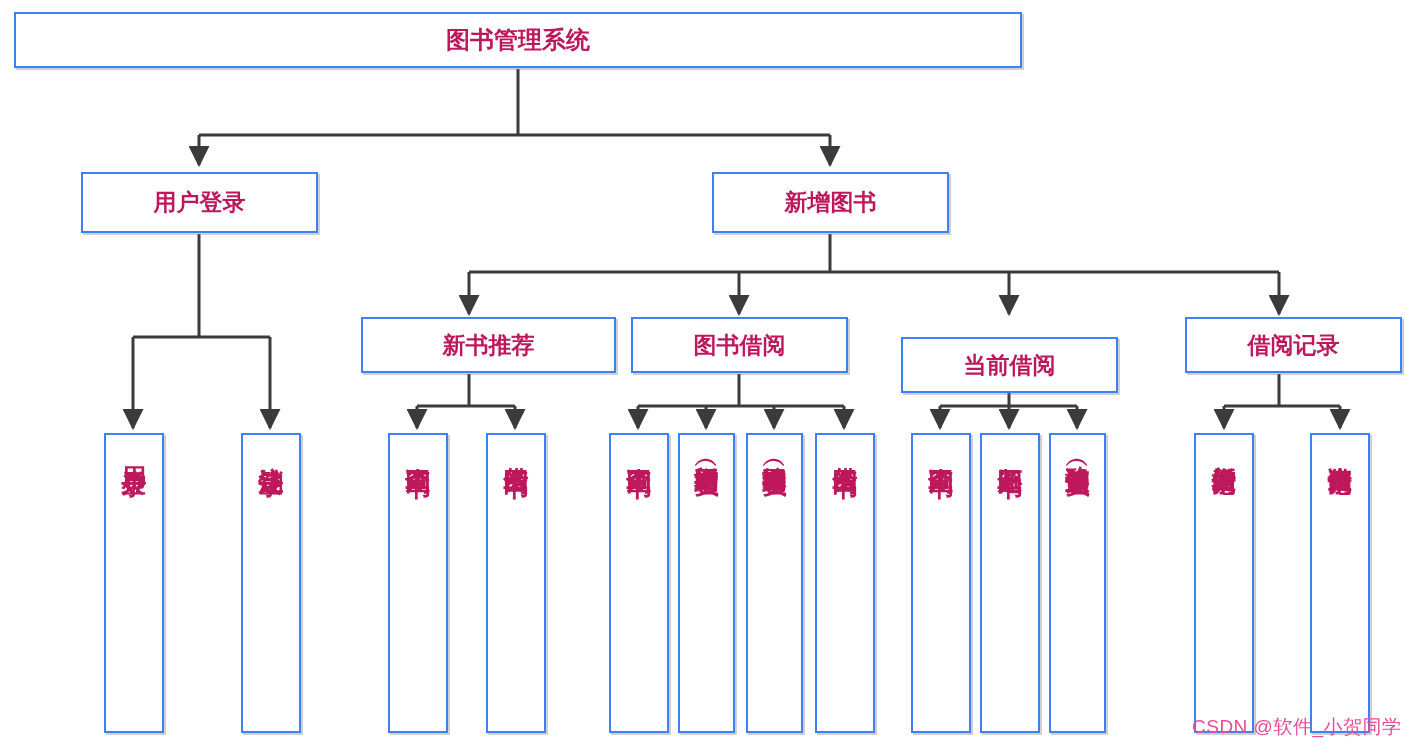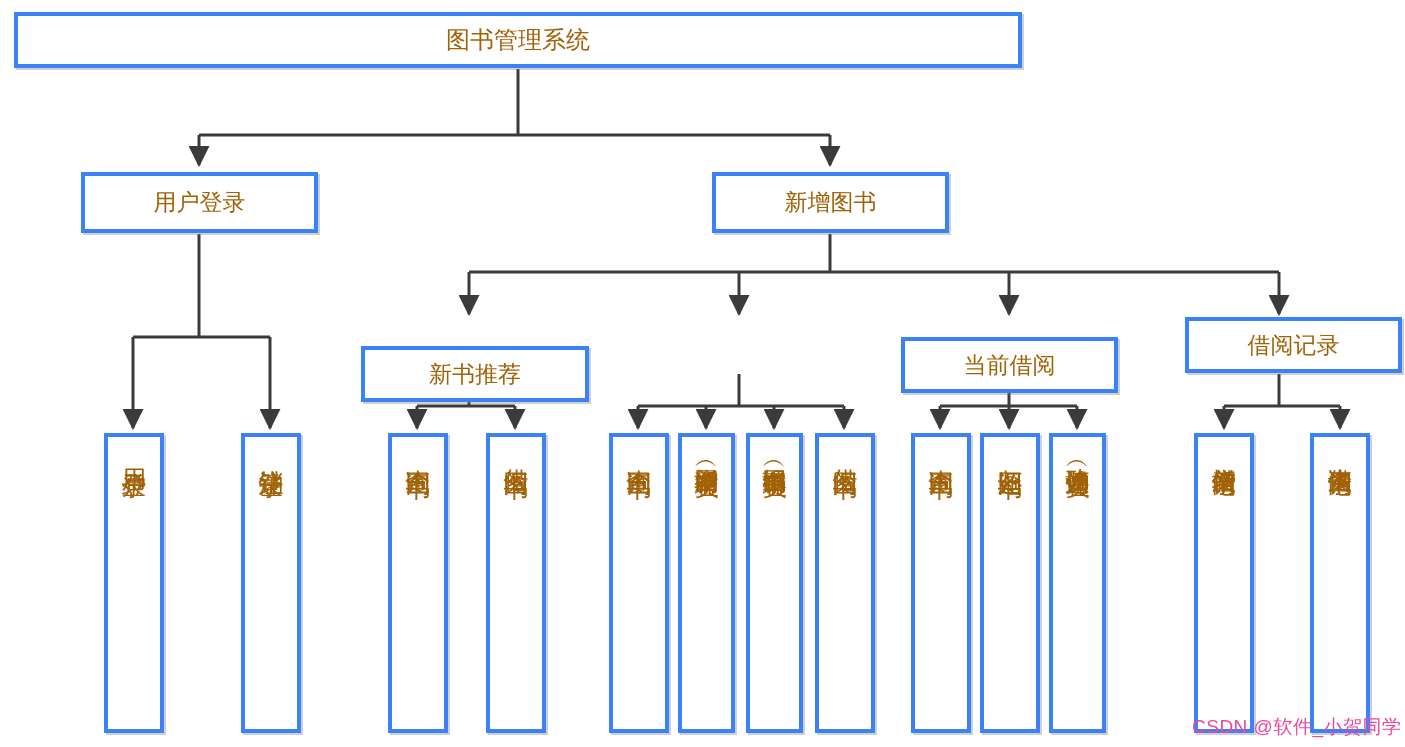--- a/index.html
+++ b/index.html
@@ -20,27 +20,28 @@
   #edges {
     position: absolute;
     left: 0;
     top: 0;
     width: 1405px;
     height: 747px;
   }
   .node {
     position: absolute;
     box-sizing: border-box;
-    border: 4px solid #3b82f6;
+    border: 2px solid #3b82f6;
     background: #ffffff;
     display: flex;
     align-items: center;
     justify-content: center;
-    color: #a16207;
+    color: #be185d;
     box-shadow: 2px 2px 0 rgba(120,120,120,0.35);
+    font-weight: bold;
   }
   .node .label {
     display: block;
     text-align: center;
     line-height: 1.15;
     white-space: nowrap;
   }
   .node.horizontal .label {
     font-size: 23px;
   }
@@ -133,22 +134,25 @@
     <span class="label">图书管理系统</span>
   </div>
 
   <div class="node horizontal" style="left:81px; top:172px; width:237px; height:61px;">
     <span class="label">用户登录</span>
   </div>
   <div class="node horizontal" style="left:712px; top:172px; width:237px; height:61px;">
     <span class="label">新增图书</span>
   </div>
 
-  <div class="node horizontal" style="left:361px; top:317px; width:228px; height:56px;margin-top:29px;">
+  <div class="node horizontal" style="left:361px; top:317px; width:255px; height:56px;">
     <span class="label">新书推荐</span>
+  </div>
+  <div class="node horizontal" style="left:631px; top:317px; width:217px; height:56px;">
+    <span class="label">图书借阅</span>
   </div>
   <div class="node horizontal" style="left:901px; top:317px; width:217px; height:56px;margin-top:20px;">
     <span class="label">当前借阅</span>
   </div>
   <div class="node horizontal" style="left:1185px; top:317px; width:217px; height:56px;">
     <span class="label">借阅记录</span>
   </div>
 
   <div class="node vertical" style="left:104px; top:433px; width:60px; height:300px;">
     <span class="label">用户登录</span>

